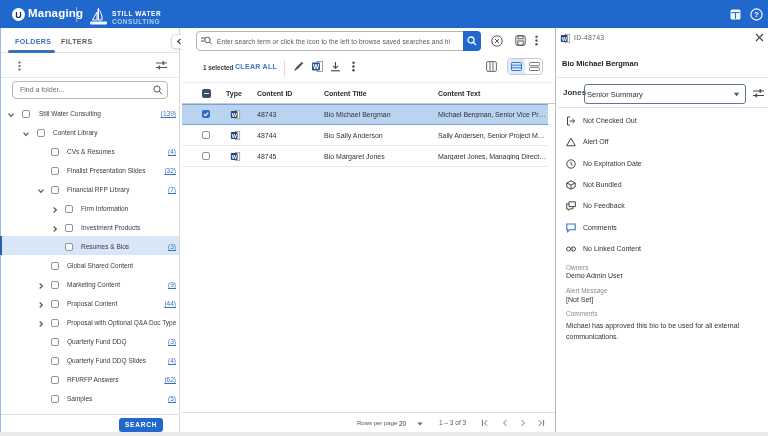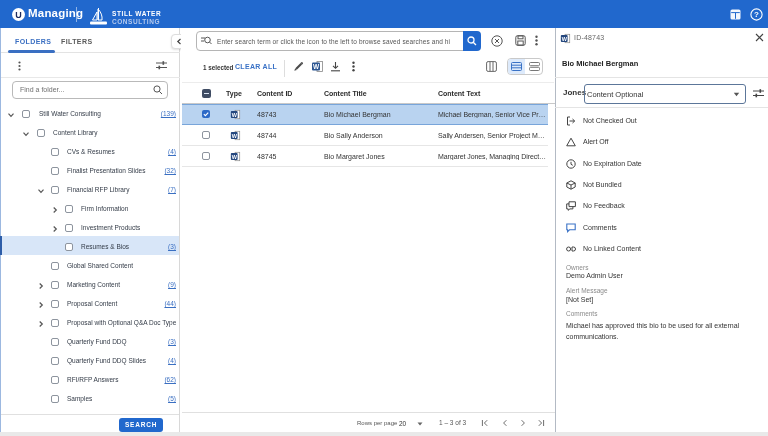--- a/index.html
+++ b/index.html
@@ -369,21 +369,21 @@
     <text x="5" y="9" font-size="6.5" font-weight="bold" fill="#fff" text-anchor="middle" font-family="Liberation Sans">W</text>
   </svg>
   <div class="abs" id="rid">ID-48743</div>
   <svg class="abs" style="left:755px;top:33px;" width="9" height="9" viewBox="0 0 9 9">
     <path d="M1 1 L8 8 M8 1 L1 8" stroke="#444" stroke-width="1.1"></path>
   </svg>
   <div class="abs" id="rtitle">Bio Michael Bergman</div>
   <div class="abs" id="rdiv1"></div>
   <div class="abs" id="vlabel">Jones</div>
   <div class="abs" id="vdrop"></div>
-  <div class="abs" id="vdtxt">Content Optional</div>
+  <div class="abs" id="vdtxt">Senior Summary</div>
   <svg class="abs" style="left:733px;top:92px;" width="7" height="5" viewBox="0 0 7 5">
     <path d="M0.8 0.8 L6.2 0.8 L3.5 4.2 Z" fill="#555"></path>
   </svg>
   <svg class="abs" style="left:753px;top:89px;" width="11" height="9" viewBox="0 0 11 9">
     <line x1="0" y1="2" x2="11" y2="2" stroke="#444" stroke-width="1"></line>
     <line x1="0" y1="6.5" x2="11" y2="6.5" stroke="#444" stroke-width="1"></line>
     <rect x="6.5" y="0.2" width="1.6" height="3.6" fill="#444"></rect>
     <rect x="2.5" y="4.7" width="1.6" height="3.6" fill="#444"></rect>
   </svg>
   <div class="abs" id="rdiv2"></div>

